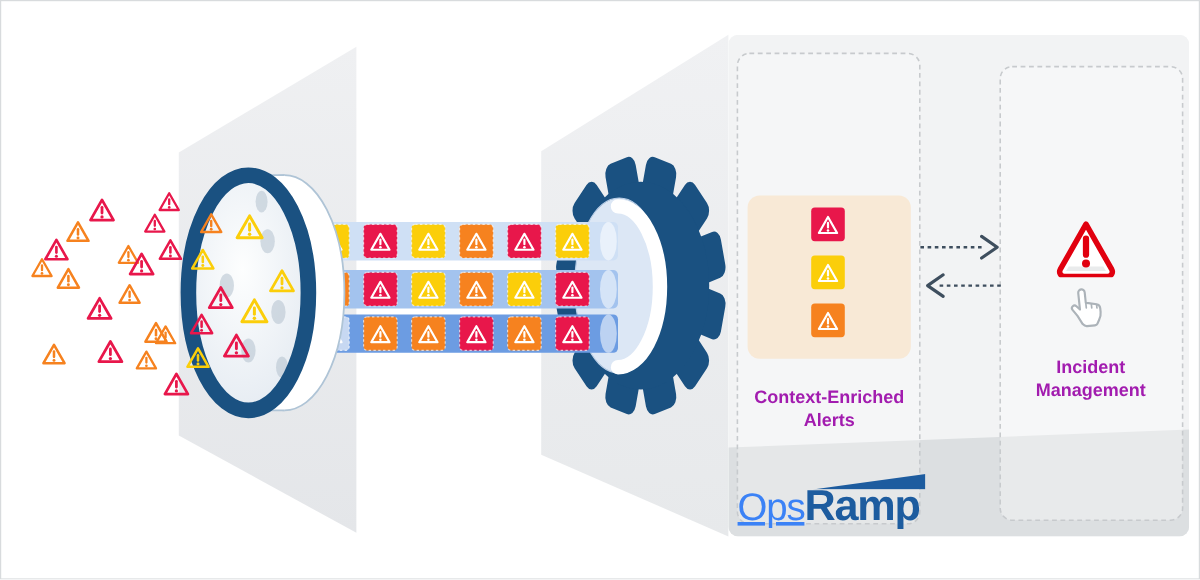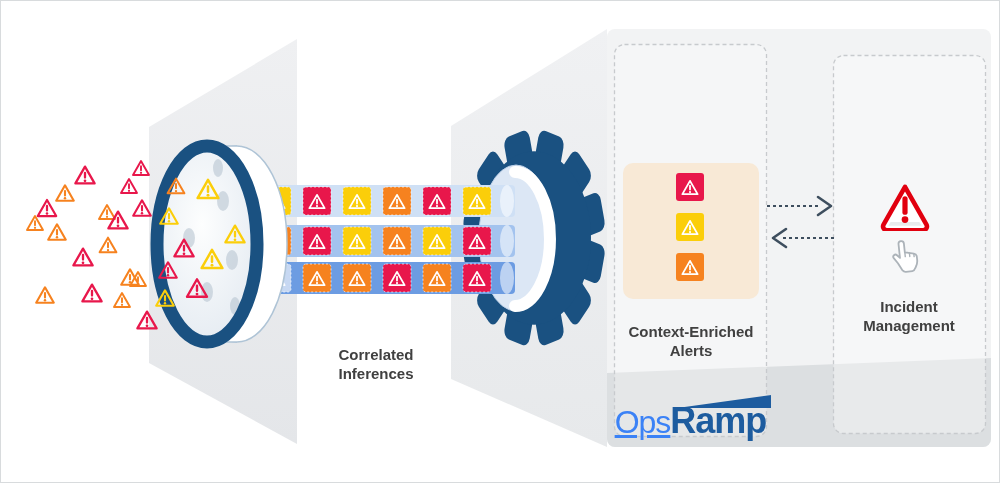--- a/index.html
+++ b/index.html
@@ -1,20 +1,20 @@
 <!DOCTYPE html>
 <html><head>
 <meta charset="utf-8">
 <style>
   html,body{margin:0;padding:0;background:#fff;}
   .stage{position:relative;width:1000px;height:483px;box-sizing:border-box;
          background:#fff;border:1px solid #D8DBDD;overflow:hidden;
          font-family:"Liberation Sans",sans-serif;}
   .stage svg{position:absolute;left:0;top:0;}
-  .label{position:absolute;text-align:center;color:#404040;font-weight:600;
+  .label{position:absolute;text-align:center;color:#a21caf;font-weight:600;
          font-size:15px;line-height:1.25;}
   
   .logo-opsramp{position:absolute;left:613px;top:390px;width:153px;text-align:center;
                 white-space:nowrap;line-height:1;}
   .logo-opsramp .ops{font-size:32px;color:#3b82f6;font-weight:400;letter-spacing:-1px;text-decoration:underline;}
   .logo-opsramp .ramp{position:relative;display:inline-block;margin-top:12px;}
   .logo-opsramp .ramp-text{font-size:36px;font-weight:700;color:#1D5C9F;letter-spacing:-1px;}
   .logo-opsramp .wedge{position:absolute;left:7px;right:-5px;top:-8px;height:13px;
                 background:#1D5C9F;clip-path:polygon(0 100%,100% 0,100% 100%);}
   
@@ -214,21 +214,20 @@
         <use x="156" y="258" width="22" height="22" href="#warn" xlink:href="#warn" style="color: rgb(232, 23, 75);"></use>
         <use x="153" y="286" width="22" height="22" href="#warn" xlink:href="#warn" style="color: rgb(251, 206, 10);"></use>
         <use x="171" y="235" width="24" height="24" href="#warn" xlink:href="#warn" style="color: rgb(232, 23, 75);"></use>
         <use x="194" y="175" width="26" height="26" href="#warn" xlink:href="#warn" style="color: rgb(251, 206, 10);"></use>
         <use x="222" y="221" width="24" height="24" href="#warn" xlink:href="#warn" style="color: rgb(251, 206, 10);"></use>
         <use x="198" y="245" width="26" height="26" href="#warn" xlink:href="#warn" style="color: rgb(251, 206, 10);"></use>
         <use x="183.5" y="274.5" width="25" height="25" href="#warn" xlink:href="#warn" style="color: rgb(232, 23, 75);"></use>
       </g>
 </svg>
 
-<div class="label" style="left:320px;top:345px;width:110px;">Correlated Inferences</div>
 <div class="label" style="left:620px;top:322px;width:140px;">Context-Enriched Alerts</div>
 <div class="label" style="left:853px;top:297px;width:110px;">Incident Management</div>
 
 <div class="logo-opsramp">
   <span class="ops">Ops</span><span class="ramp"><i class="wedge"></i><span class="ramp-text">Ramp</span></span>
 </div>
 
 </div>
 
 </body></html>

